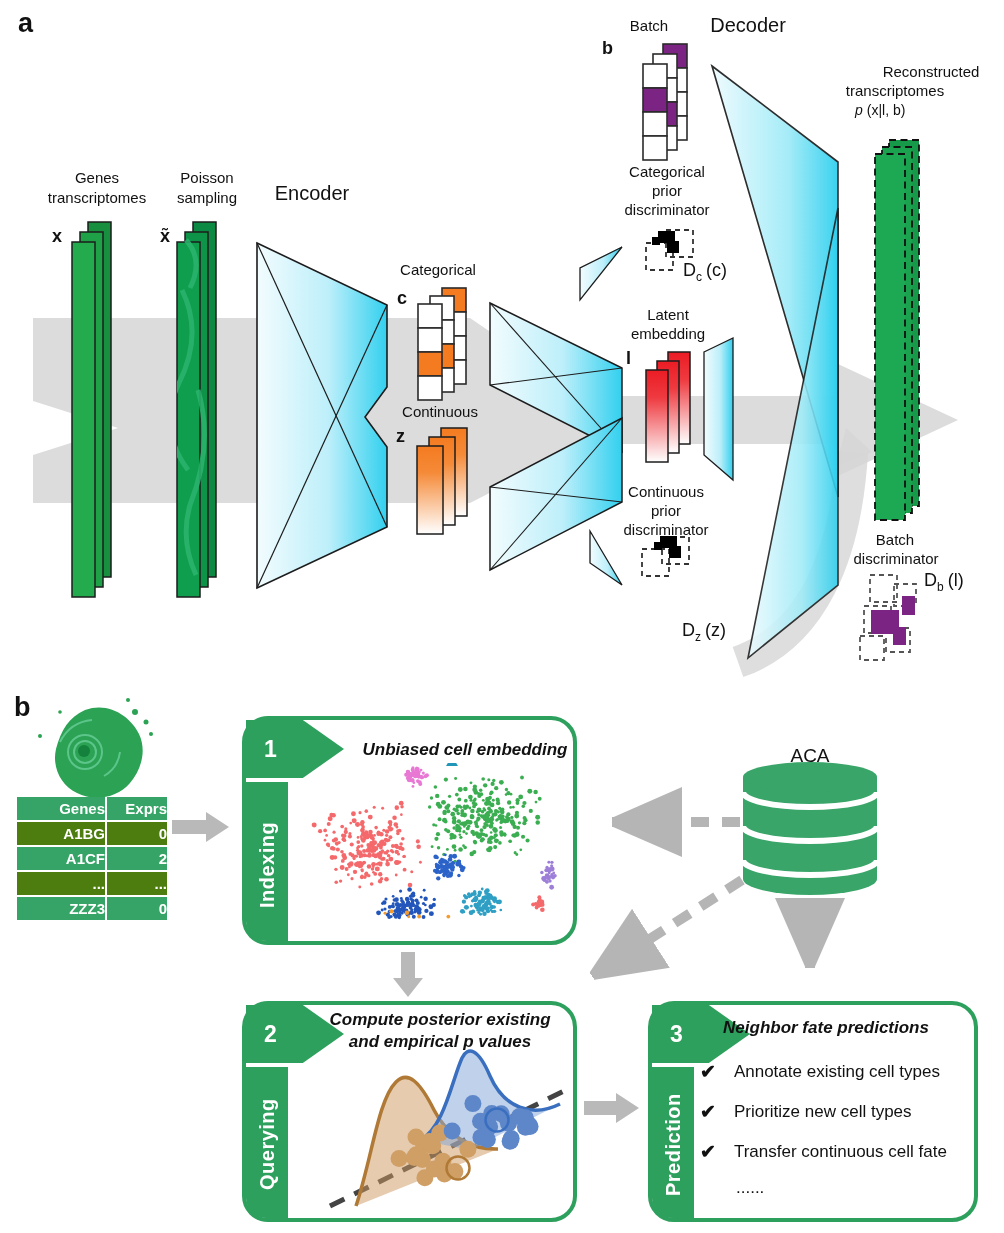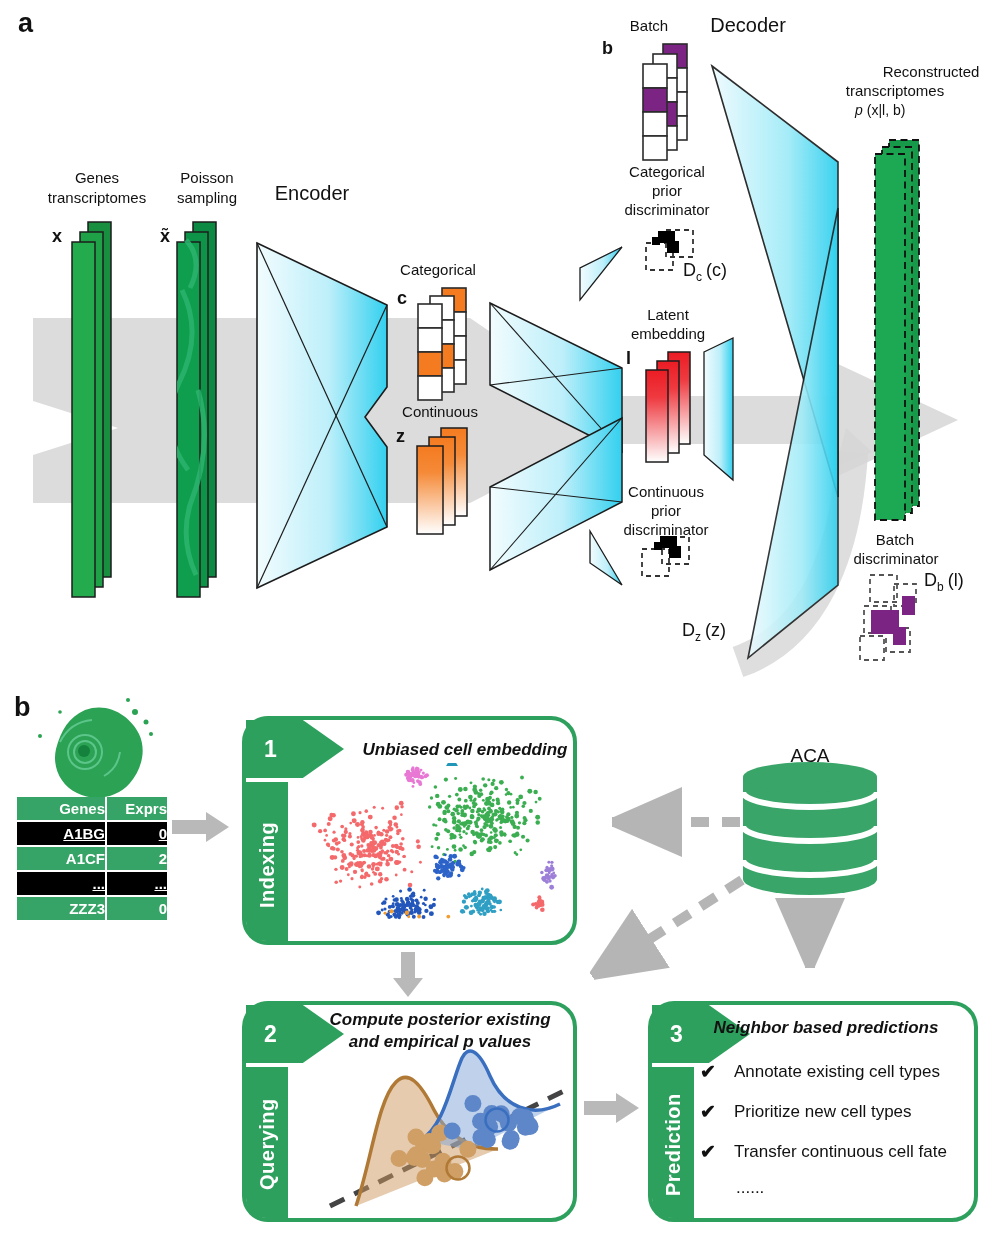--- a/index.html
+++ b/index.html
@@ -25,21 +25,21 @@
          padding-left:18px;box-sizing:border-box;}
   .sideLabel{position:absolute;z-index:4;color:#fff;font-weight:700;font-size:20px;
              writing-mode:vertical-rl;transform:rotate(180deg);
              display:flex;align-items:center;justify-content:center;letter-spacing:.5px;}
   .title{position:absolute;z-index:4;font-style:italic;font-weight:700;font-size:17px;
          transform:translateX(-50%);white-space:nowrap;}
   .gtable{position:absolute;left:17px;top:797px;z-index:4;display:grid;
           grid-template-columns:88px 60px;gap:2px;font-weight:700;color:#fff;
           font-size:15px;text-align:right;}
   .gtable .cell{height:23px;line-height:23px;background:#35a466;}
-  .gtable .cell.light{background:#000000;text-decoration:underline;}
+  .gtable .cell.light{background:#4d7c0f;}
   .check-row{position:absolute;z-index:4;display:flex;gap:18px;font-size:17px;align-items:center;}
   .check-row .tick{font-weight:700;font-size:19px;}
 </style>
 </head>
 <body>
 
 <div class="canvas">
 
   <svg class="art" width="1004" height="1233" viewBox="0 0 1004 1233">
     <defs>
@@ -1238,21 +1238,21 @@
   <div class="sideLabel" style="left:246px;top:1072px;width:42px;height:145px;">Querying</div>
   <div class="title" style="left:440px;top:1010px;">Compute posterior existing</div>
   <div class="title" style="left:440px;top:1032px;">and empirical p values</div>
 
   <div class="box" style="left:648px;top:1001px;width:330px;height:221px;"></div>
   <div class="side" style="left:652px;top:1005px;height:213px;"></div>
   <div class="badgeWrap" style="left:652px;top:1005px;">
     <div class="badge">3</div>
   </div>
   <div class="sideLabel" style="left:652px;top:1072px;width:42px;height:145px;">Prediction</div>
-  <div class="title" style="left:826px;top:1018px;">Neighbor based predictions</div>
+  <div class="title" style="left:826px;top:1018px;">Neighbor fate predictions</div>
 
   <div class="check-row" style="left:700px;top:1060px;">
     <span class="tick">✔</span>
     <span>Annotate existing cell types</span>
   </div>
   <div class="check-row" style="left:700px;top:1100px;">
     <span class="tick">✔</span>
     <span>Prioritize new cell types</span>
   </div>
   <div class="check-row" style="left:700px;top:1140px;">

